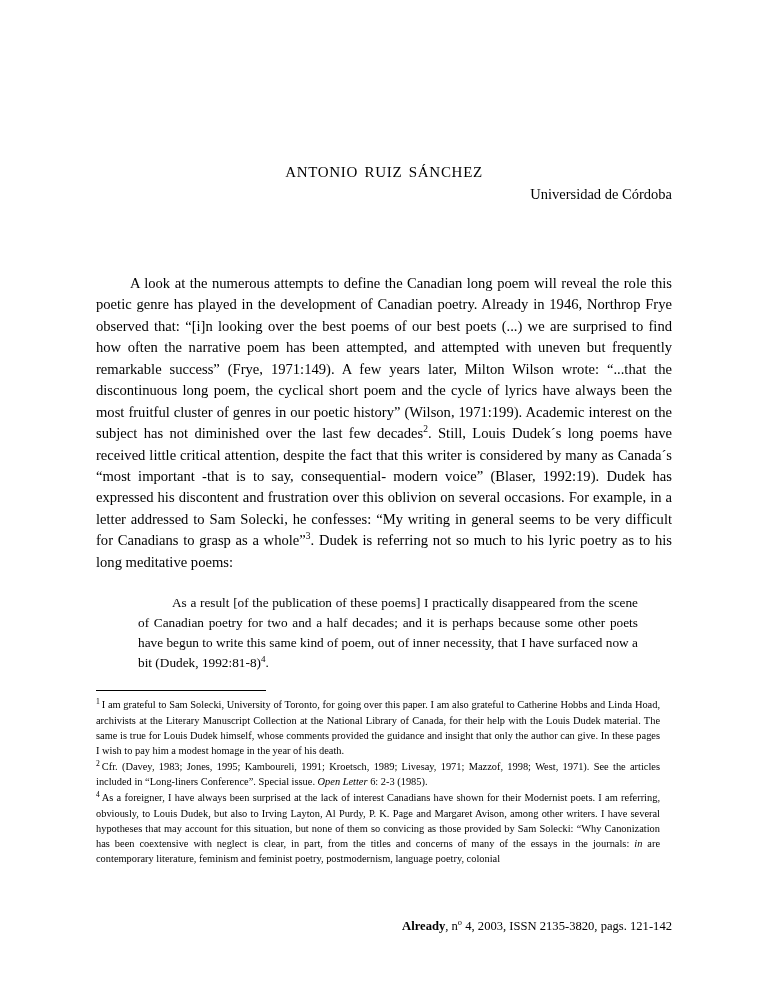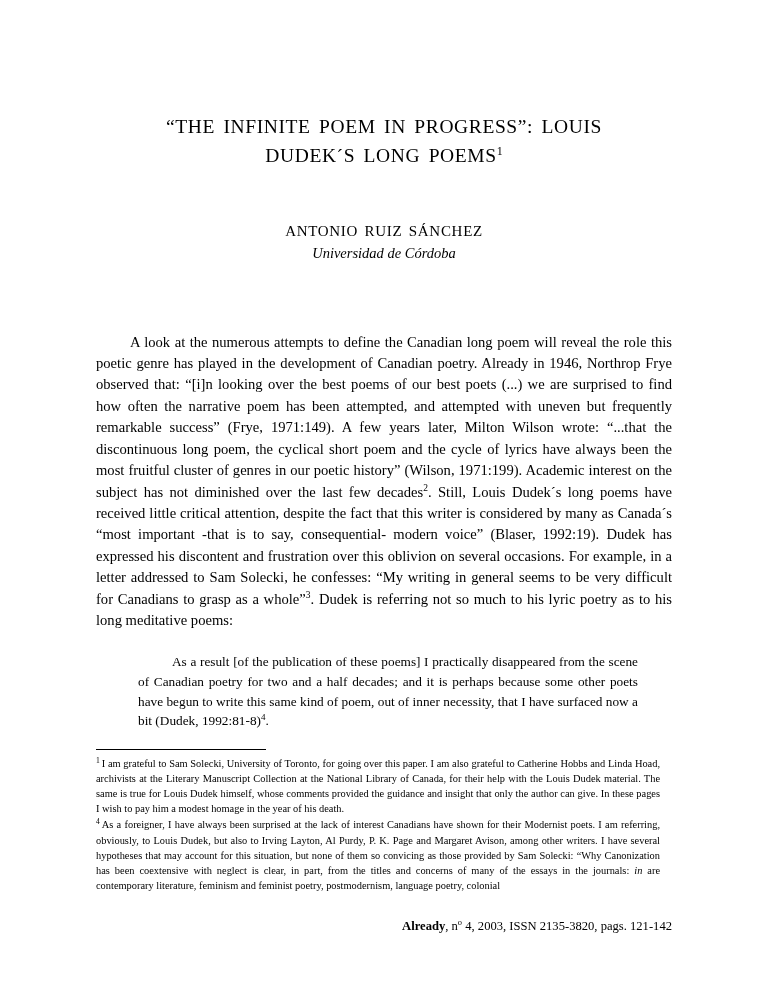--- a/index.html
+++ b/index.html
@@ -37,23 +37,22 @@
     letter-spacing: 0;
   }
   .author {
     text-align: center;
     font-size: 15px;
     letter-spacing: 0.7px;
     margin-top: 52px;
     word-spacing: 2px;
   }
   .affiliation {
-    text-align: center;
+    text-align: right;
     font-size: 14.5px;
-    font-style: italic;
     margin-top: 5px;
   }
   .body-text {
     margin-top: 70px;
     font-size: 14.6px;
     line-height: 1.47;
     text-align: justify;
     text-indent: 34px;
     hyphens: none;
   }
@@ -110,36 +109,33 @@
   .footer .sup {
     font-size: 8.5px;
     vertical-align: super;
   }
 </style>
 </head>
 <body>
 
 <div class="page">
 
-  <h1 class="title">
-    <span>“THE  INFINITE  POEM  IN  PROGRESS”:  LOUIS</span><br>
-    <span>DUDEK´S  LONG  POEMS</span><span class="sup">1</span>
-  </h1>
 
   <div class="author">ANTONIO  RUIZ  SÁNCHEZ</div>
   <div class="affiliation">Universidad de Córdoba</div>
 
   <p class="body-text"><span>A look at the numerous attempts to define the Canadian long poem will reveal the role this poetic genre has played in the development of Canadian poetry. Already in 1946, Northrop Frye observed that: “[i]n looking over the best poems of our best poets (...) we are surprised to find how often the narrative poem has been attempted, and attempted with uneven but frequently remarkable success” (Frye, 1971:149). A few years later, Milton Wilson wrote: “...that the discontinuous long poem, the cyclical short poem and the cycle of lyrics have always been the most fruitful cluster of genres in our poetic history” (Wilson, 1971:199). Academic interest on the subject has not diminished over the last few decades</span><sup>2</sup><span>. Still, Louis Dudek´s long poems have received little critical attention, despite the fact that this writer is considered by many as Canada´s “most important -that is to say, consequential- modern voice” (Blaser, 1992:19). Dudek has expressed his discontent and frustration over this oblivion on several occasions. For example, in a letter addressed to Sam Solecki, he confesses: “My writing in general seems to be very difficult for Canadians to grasp as a whole”</span><sup>3</sup><span>. Dudek is referring not so much to his lyric poetry as to his long meditative poems:</span></p>
 
   <p class="blockquote"><span>As a result [of the publication of these poems] I practically disappeared from the scene of Canadian poetry for two and a half decades; and it is perhaps because some other poets have begun to write this same kind of poem, out of inner necessity, that I have surfaced now a bit (Dudek, 1992:81-8)</span><sup>4</sup><span>.</span></p>
 
   <div class="footnote-rule"></div>
 
   <div class="footnotes">
     <p><sup>1</sup><span>I am grateful to Sam Solecki, University of Toronto, for going over this paper. I am also grateful to Catherine Hobbs and Linda Hoad, archivists at the Literary Manuscript Collection at the National Library of Canada, for their help with the Louis Dudek material. The same is true for Louis Dudek himself, whose comments provided the guidance and insight that only the author can give. In these pages I wish to pay him a modest homage in the year of his death.</span></p>
+    <p><sup>2</sup><span>Cfr. (Davey, 1983; Jones, 1995; Kamboureli, 1991; Kroetsch, 1989; Livesay, 1971; Mazzof, 1998; West, 1971).   See the articles included in “Long-liners Conference”. Special issue. </span><i>Open Letter</i><span> 6: 2-3 (1985).</span></p>
     <p><sup>4</sup><span>As a foreigner, I have always been surprised at the lack of interest Canadians have shown for their Modernist poets. I am referring, obviously, to Louis Dudek, but also to Irving Layton, Al Purdy, P. K. Page and Margaret Avison, among other writers. I have several hypotheses that may account for this situation, but none of them so convicing as those provided by Sam Solecki: “Why Canonization has been coextensive with neglect is clear, in part, from the titles and concerns of many of the essays in the journals: </span><i>in</i><span> are contemporary literature, feminism and feminist poetry, postmodernism, language poetry, colonial</span></p>
   </div>
 
   <div class="footer">
     <b>Already</b><span>, n</span><span class="sup">o</span><span>  4, 2003,  ISSN 2135-3820, pags. 121-142</span>
   </div>
 
 </div>
 
 </body></html>

